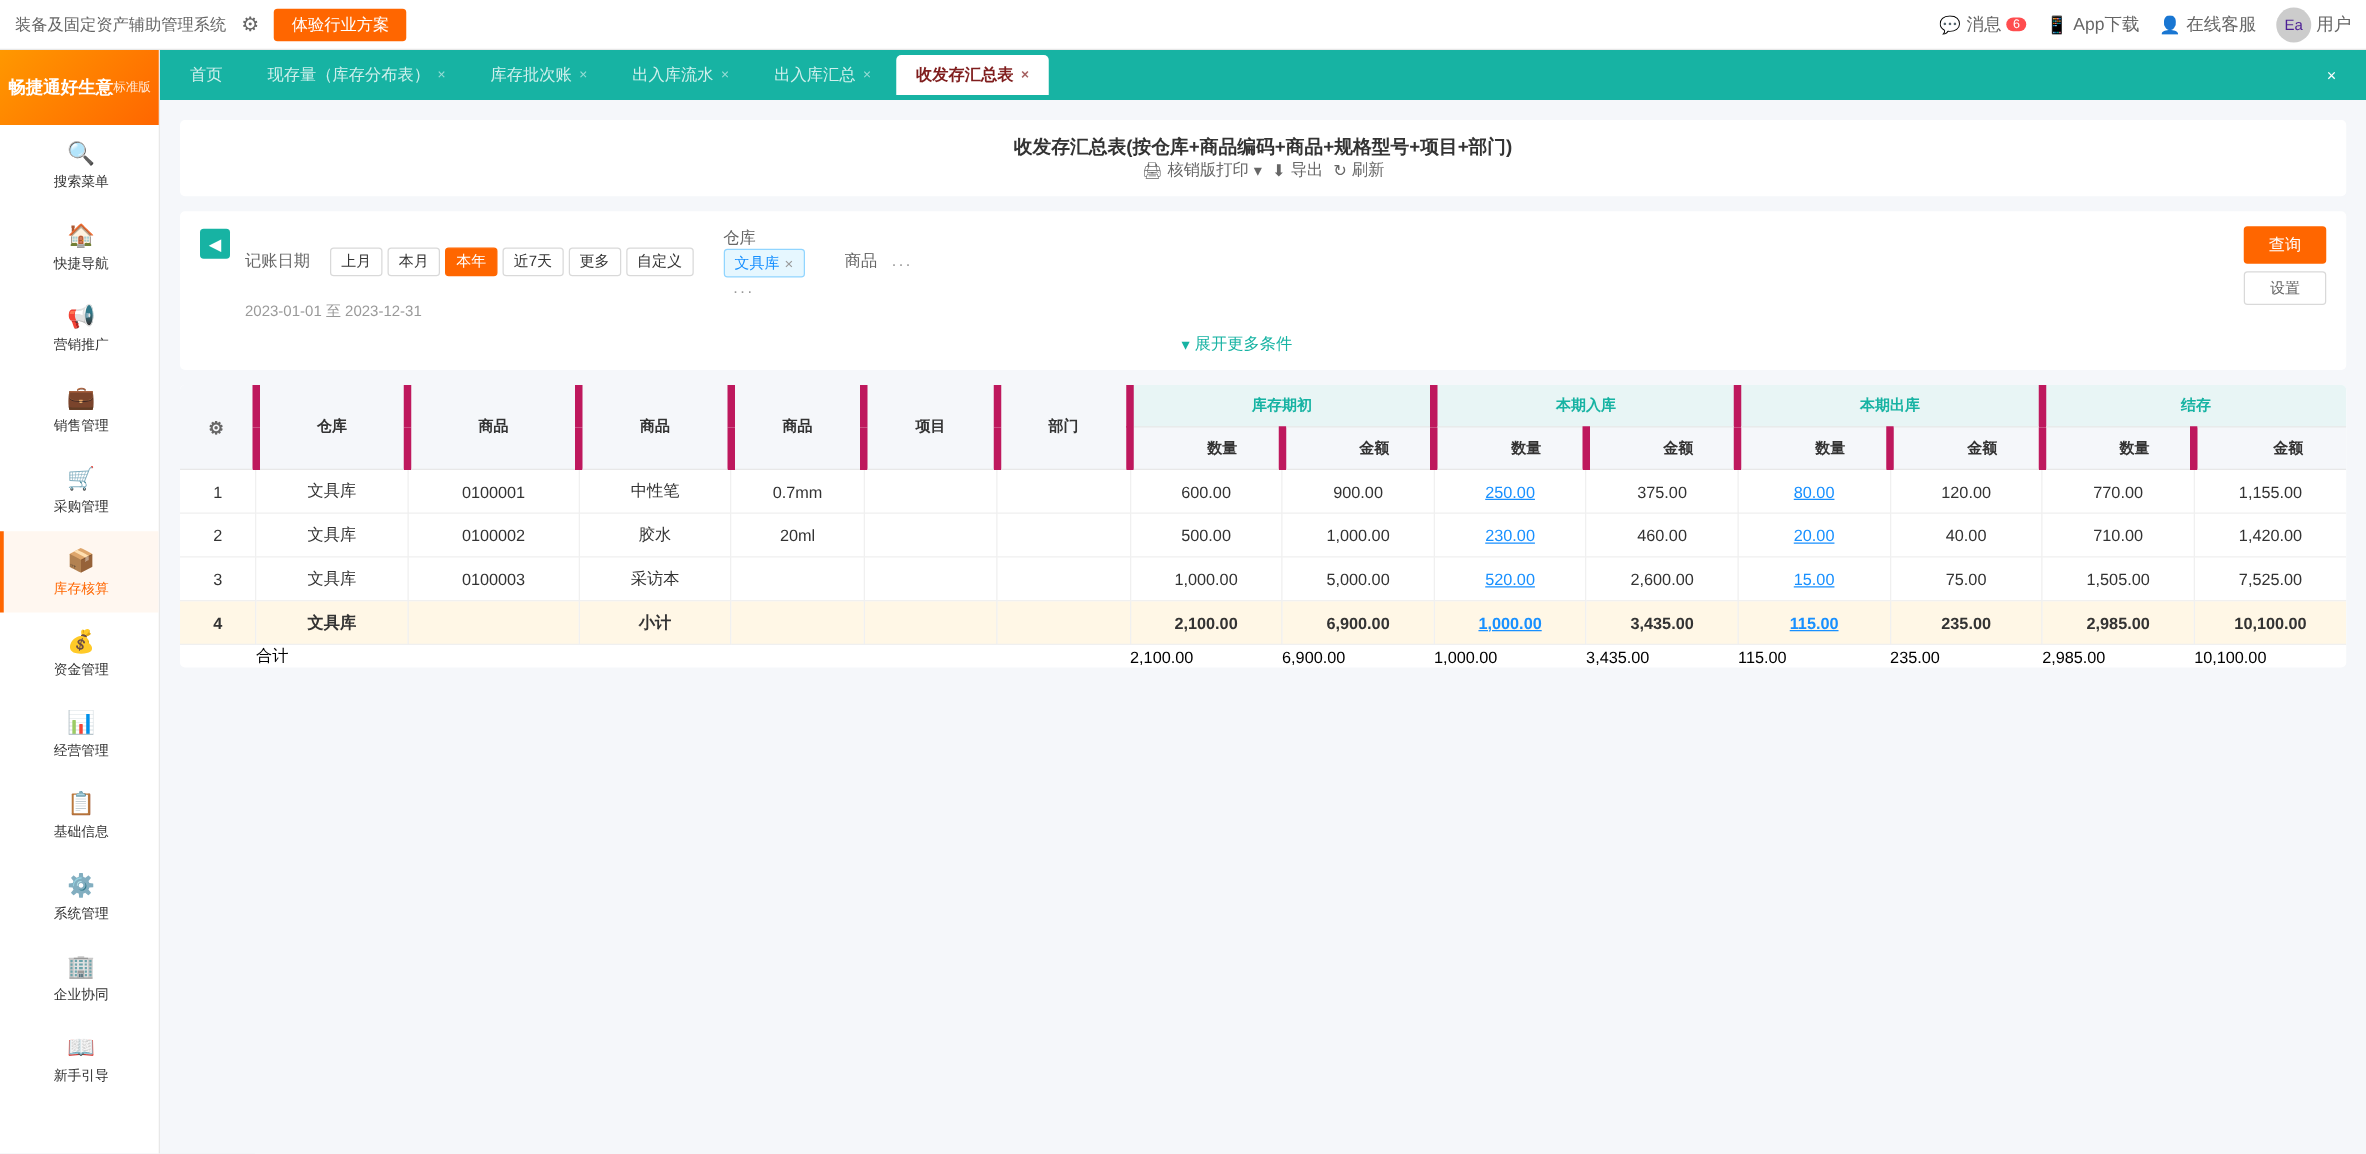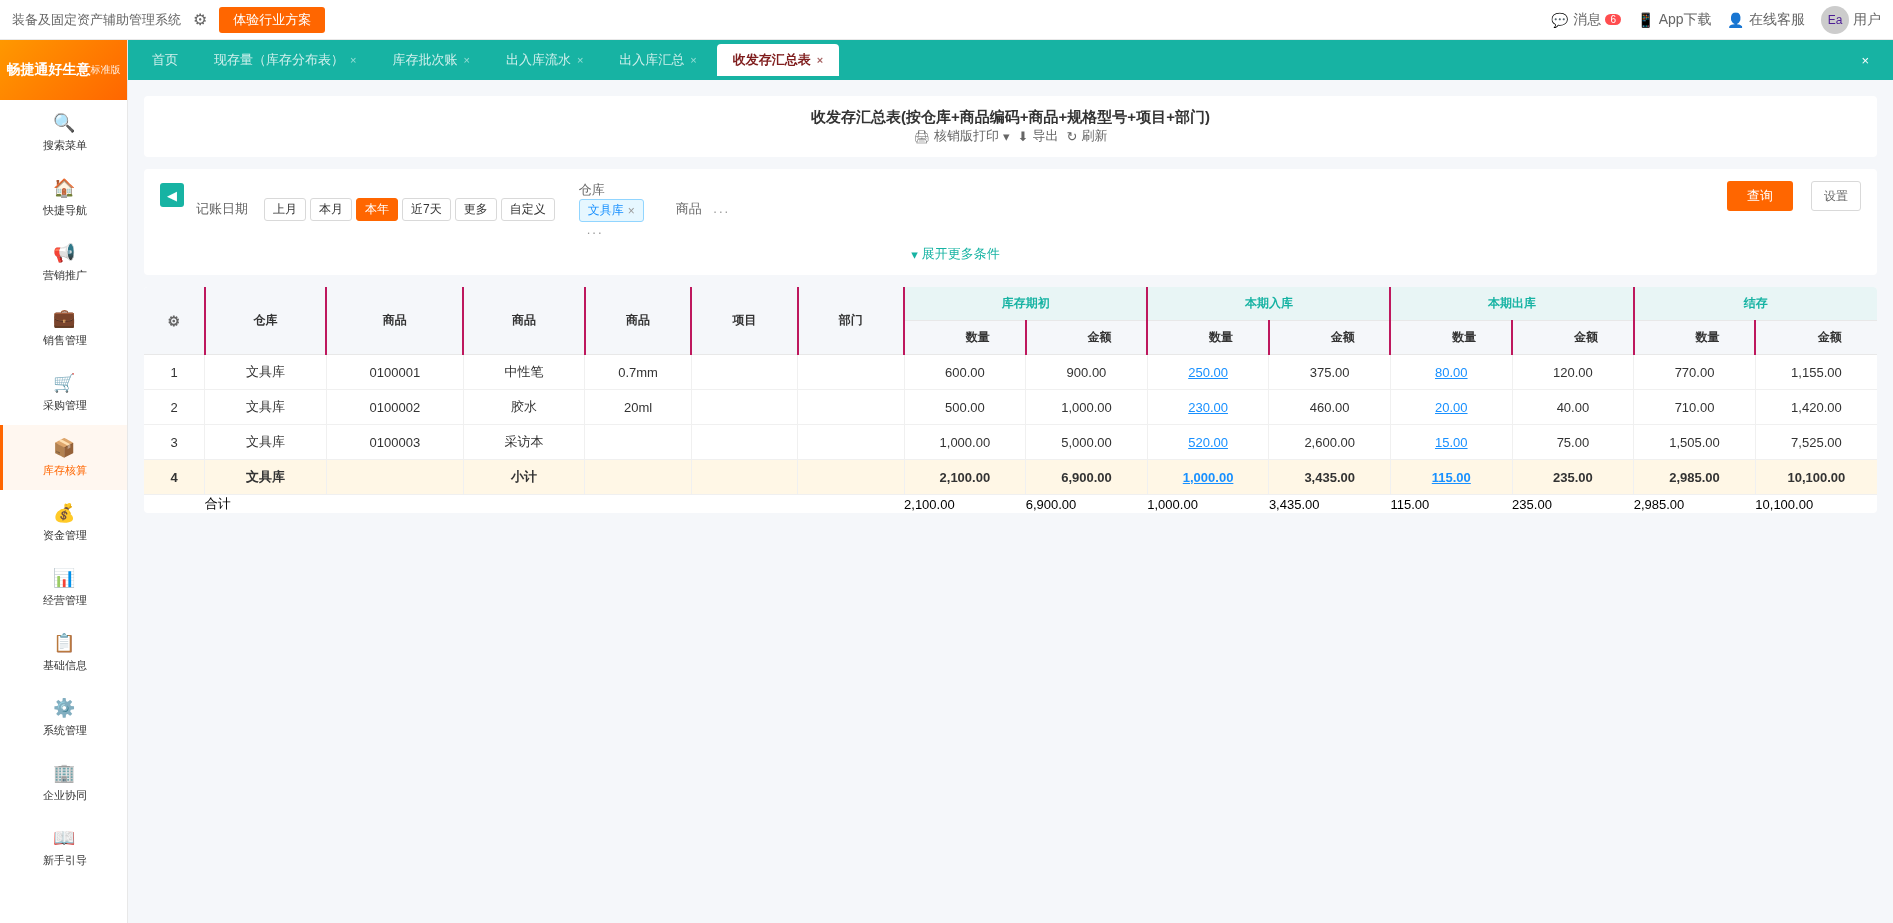--- a/index.html
+++ b/index.html
@@ -53,21 +53,21 @@
     .tag-close { cursor: pointer; color: #999; }
     .more-dots { color: #999; cursor: pointer; letter-spacing: 2px; }
     .expand-btn { display: flex; align-items: center; gap: 4px; color: #17b3a3; cursor: pointer; font-size: 13px; border: none; background: none; }
     .btn-query { background: #ff6600; color: #fff; border: none; padding: 6px 20px; border-radius: 3px; cursor: pointer; font-size: 13px; }
     .btn-settings-small { background: none; border: 1px solid #d9d9d9; padding: 4px 12px; border-radius: 3px; cursor: pointer; font-size: 12px; color: #666; }
 
     
     .table-container { background: #fff; border-radius: 4px; overflow: hidden; }
     .table-wrapper { overflow-x: auto; }
     table { width: 100%; border-collapse: collapse; }
-    thead tr th { background: #f5f7fa; padding: 8px 10px; text-align: center; font-size: 12px; color: #333; font-weight: 600; border-bottom: 1px solid #e8e8e8; border-right: 2px solid #be185d; white-space: nowrap; }
+    thead tr th { background: #f5f7fa; padding: 8px 10px; text-align: center; font-size: 12px; color: #333; font-weight: 600; border-bottom: 1px solid #e8e8e8; border-right: 6px solid #be185d; white-space: nowrap; }
     thead tr th:last-child { border-right: none; }
     tbody tr td { padding: 8px 10px; text-align: center; font-size: 13px; color: #333; border-bottom: 1px solid #f0f0f0; border-right: 1px solid #f0f0f0; white-space: nowrap; }
     tbody tr td:last-child { border-right: none; }
     tbody tr.subtotal td { background: #fff7e6; font-weight: bold; color: #333; }
     tbody tr.subtotal td:first-child { color: #333; }
     .underline-link { color: #1890ff; text-decoration: underline; cursor: pointer; }
     .th-group { text-align: center; background: #e8f5f5; color: #17b3a3; }
     .col-num { width: 40px; }
     .col-warehouse { width: 80px; }
     .col-code { width: 90px; }
@@ -80,21 +80,21 @@
     
     
     .system-title { color: #666; font-size: 13px; }
     .select-industry { background: #ff6600; color: #fff; border: none; padding: 4px 14px; border-radius: 3px; cursor: pointer; font-size: 13px; }
     .top-bar-icon { color: #666; cursor: pointer; font-size: 14px; display: flex; align-items: center; gap: 4px; }
     .badge { background: #ff4d4f; color: #fff; border-radius: 8px; font-size: 10px; padding: 0 4px; min-width: 16px; text-align: center; }
     .user-avatar { width: 28px; height: 28px; background: #ccc; border-radius: 50%; display: flex; align-items: center; justify-content: center; font-size: 12px; color: #4c1d95; }
     
     
     .filter-second-row { margin-top: 8px; display: flex; align-items: center; justify-content: center; }
-    .action-right { display: flex; gap: 18px; }
+    .action-right { display: flex; flex-direction: column; gap: 6px; }
   </style>
 </head>
 <body>
 
 <div class="app-wrapper">
 
   <div class="top-bar">
     <div class="top-bar-left">
       <span class="system-title">装备及固定资产辅助管理系统</span>
       <span style="color:#666;cursor:pointer;font-size:16px;">⚙</span>
@@ -252,20 +252,23 @@
                     <span>文具库</span>
                     <span class="tag-close">×</span>
                   </span>
                   <span class="more-dots" style="margin-left:8px;">...</span>
                 </div>
                 <div style="margin-left:16px;">
                   <span class="filter-label">商品</span>
                   <span class="more-dots" style="margin-left:8px;">...</span>
                 </div>
               </div>
+              <div style="margin-top:4px;">
+                <span class="date-range">2023-01-01 至 2023-12-31</span>
+              </div>
               <div class="filter-second-row">
                 <button class="expand-btn">
                   <span>▾</span>
                   <span>展开更多条件</span>
                 </button>
               </div>
             </div>
             <div class="action-right">
               <button class="btn-query">查询</button>
               <button class="btn-settings-small">设置</button>

